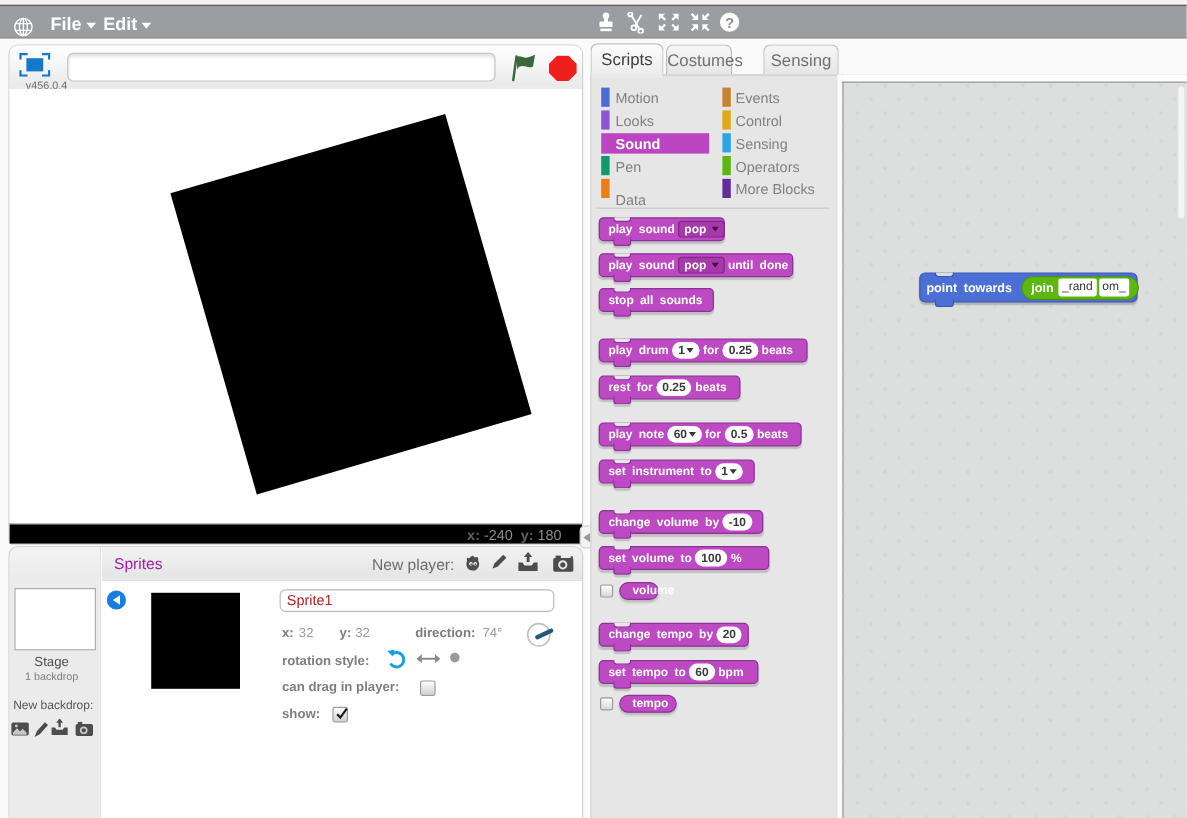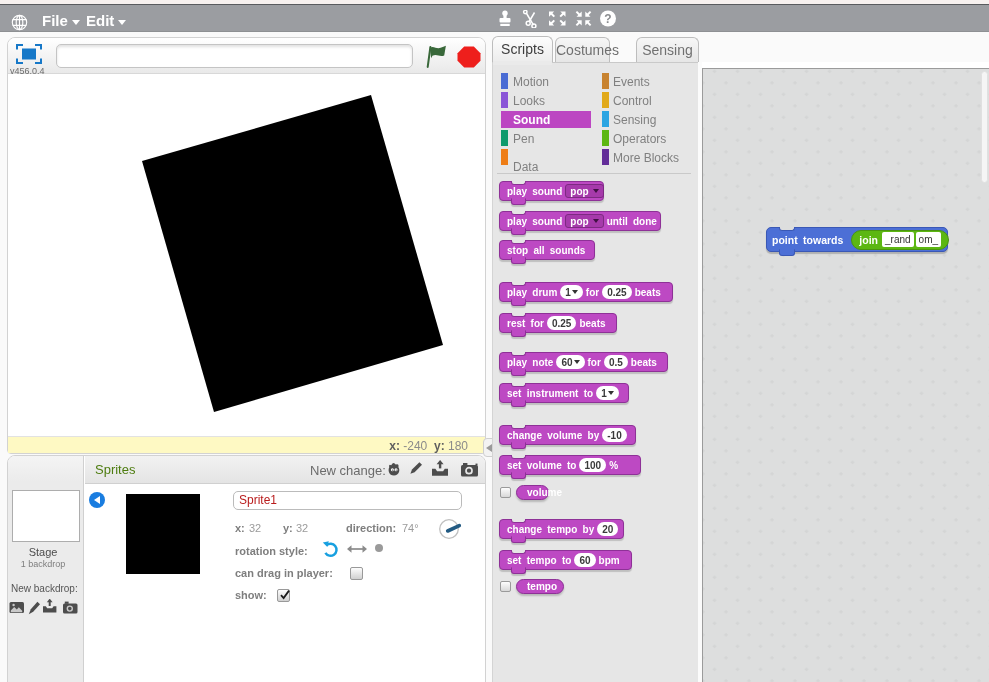--- a/index.html
+++ b/index.html
@@ -10,23 +10,23 @@
 
 #topstrip { left:0; top:0; width:989px; height:4px; background:#f7f1ef; }
 #menubar { left:0; top:4px; width:989px; height:28px; background:#9b9da1; border-top:1.5px solid #595b5e; border-bottom:1px solid #8e9093; }
 .menuitem { position:absolute; top:7px; color:#fff; font-size:15px; font-weight:bold; }
 .mcaret { display:inline-block; width:0; height:0; border-left:4px solid transparent; border-right:4px solid transparent; border-top:5px solid #fff; margin-left:4px; vertical-align:middle; }
 
 
 #stagepanel { left:7px; top:37px; width:479px; height:417px; background:#fff; border:1px solid #d2d2d2; border-radius:8px 8px 4px 4px; }
 #stagetoolbar { left:8px; top:38px; width:477px; height:36px; background:linear-gradient(#ffffff,#e9e9e9); border-bottom:1px solid #d8d8d8; border-radius:7px 7px 0 0; }
 #projname { left:56px; top:44px; width:357px; height:24px; background:#fff; border:1px solid #c4c4c4; border-radius:5px; box-shadow:inset 0 2px 3px rgba(0,0,0,0.12); }
-#vlabel { left:10px; top:66px; width:46px; text-align:left; font-size:9px; color:#6b6b6b; }
+#vlabel { left:10px; top:66px; width:46px; text-align:right; font-size:9px; color:#6b6b6b; }
 #stagearea { left:8px; top:74px; width:477px; height:362px; background:#fff; }
-#staginfo { left:8px; top:436px; width:477px; height:17px; background:#fef9c3; border-top:1px solid #e2e2e2; font-size:12px; color:#8b8b8b; }
+#staginfo { left:8px; top:436px; width:477px; height:17px; background:#000000; border-top:1px solid #e2e2e2; font-size:12px; color:#8b8b8b; }
 #sidetab { left:483px; top:438px; width:13px; height:19px; background:#f3f3f3; border:1px solid #cfcfcf; border-radius:4px; }
 #sidetab:after { content:''; position:absolute; left:2px; top:5px; width:0; height:0; border-top:4px solid transparent; border-bottom:4px solid transparent; border-right:6px solid #9a9a9a; }
 
 
 #spritespanel { left:7px; top:455px; width:479px; height:232px; background:#fff; border:1px solid #d2d2d2; border-radius:8px 8px 0 0; }
 #spheader { left:85px; top:456px; width:400px; height:28px; background:linear-gradient(#f2f2f2,#e4e4e4); border-bottom:1px solid #d0d0d0; border-radius:0 7px 0 0; }
 #spleft { left:8px; top:456px; width:76px; height:226px; background:linear-gradient(#f4f4f4,#ebebeb 26px,#ebebeb); border-right:1px solid #d0d0d0; border-radius:7px 0 0 0; }
 .glabel { position:absolute; color:#7e7e7e; font-size:11px; font-weight:bold; }
 .gvalue { position:absolute; color:#9b9b9b; font-size:11px; }
 
@@ -140,22 +140,22 @@
     <polygon points="363,21 134,87 206,338 435,271" fill="#000"></polygon>
   </svg>
 </div>
 <div class="abs" id="staginfo">
     <span style="position:absolute;right:17px;top:2px"><b style="color:#5f5f5f">x:</b> -240&nbsp;&nbsp;<b style="color:#5f5f5f">y:</b> 180</span>
   </div>
 <div class="abs" id="sidetab"></div>
 <div class="abs" id="spritespanel"></div>
 <div class="abs" id="spheader"></div>
 <div class="abs" id="spleft"></div>
-<span class="abs" style="left:95px;top:462px;font-size:13px;color:#4d7c0f">Sprites</span>
-<span class="abs" style="left:310px;top:463px;font-size:13px;color:#6b6b6b">New change:</span>
+<span class="abs" style="left:95px;top:462px;font-size:13px;color:#a21caf">Sprites</span>
+<span class="abs" style="left:310px;top:463px;font-size:13px;color:#6b6b6b">New player:</span>
 <svg class="abs" style="left:386px;top:460px" width="92" height="20" viewBox="0 0 92 20">
   <g fill="#4d4d4d">
     <path d="M3.2 7.5 Q2.4 3.5 5.2 5.2 Q7.6 1.2 9.6 4.6 Q13.2 3 12.4 7.2 C14.4 9.6 13.2 15.5 8 15.5 C2.8 15.5 1.8 10.2 3.2 7.5 Z"></path>
     <circle cx="6.4" cy="9.8" r="1.5" fill="#fff"></circle>
     <circle cx="10" cy="9.8" r="1.5" fill="#fff"></circle>
     <circle cx="6.6" cy="10.1" r="0.7" fill="#4d4d4d"></circle>
     <circle cx="10.2" cy="10.1" r="0.7" fill="#4d4d4d"></circle>
     <path d="M33.4 2.2 l2.6 2.6 L28.6 12.2 l-4.2 1.6 1.6 -4.2 z"></path>
     <path d="M46 8.8 h3.4 l1.7 2.4 h6 l1.7 -2.4 H62 v7 H46 z"></path>
     <rect x="52.9" y="3.4" width="2.4" height="5"></rect>

